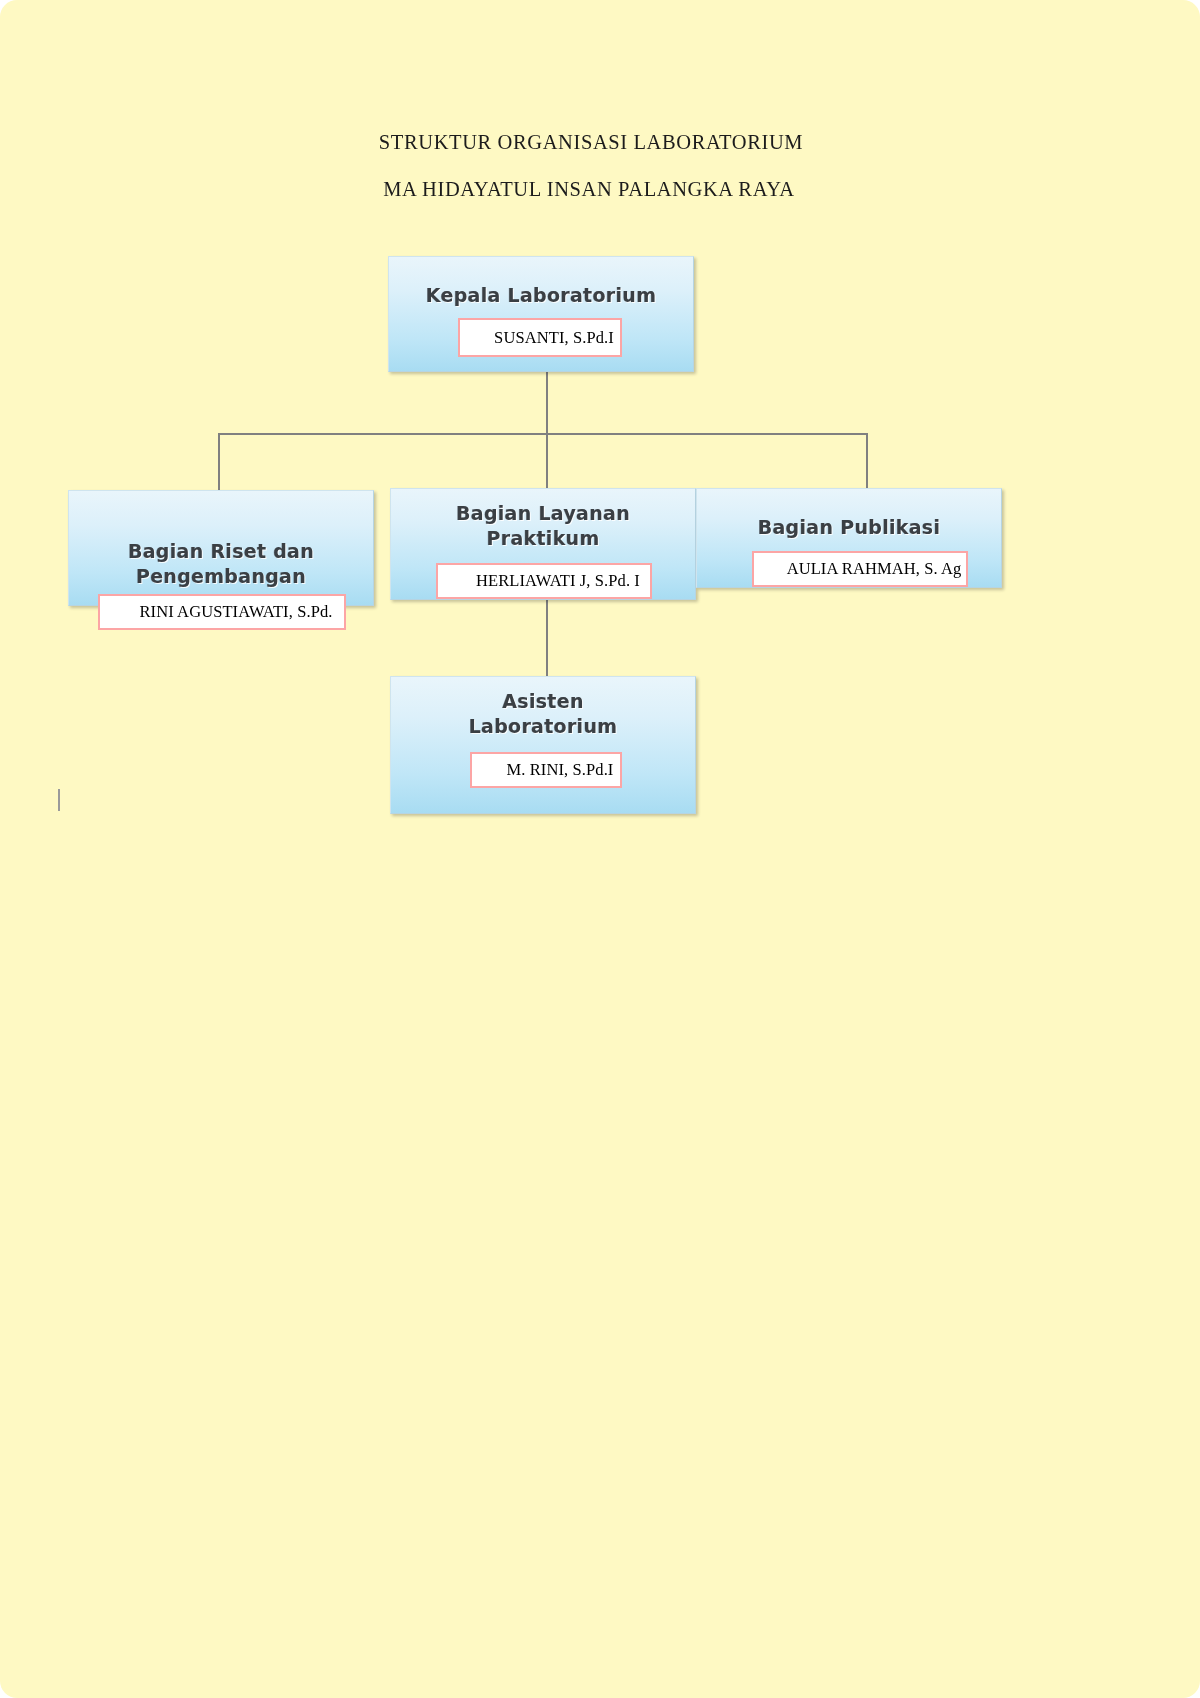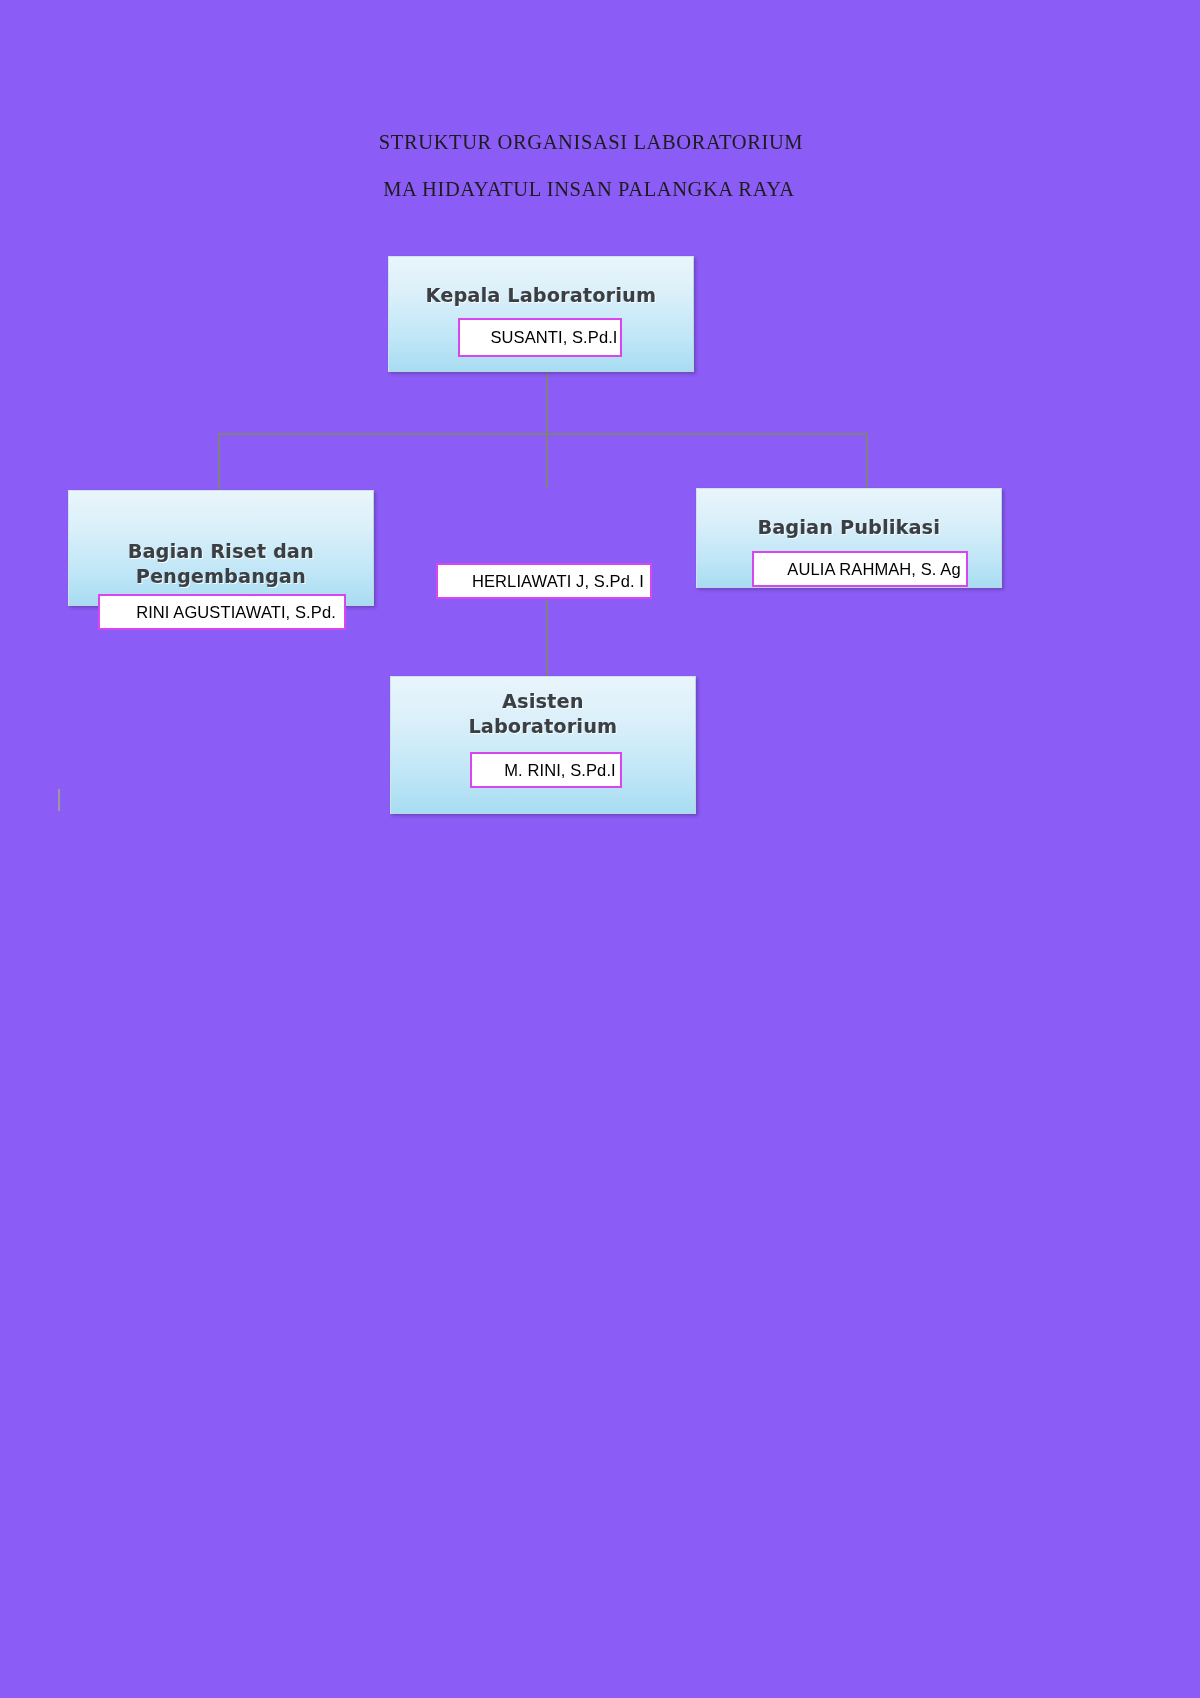--- a/index.html
+++ b/index.html
@@ -11,21 +11,22 @@
     width: 1200px;
     height: 1698px;
     position: relative;
     font-family: "Liberation Sans", sans-serif;
     overflow: hidden;
   }
 
   .page {
     position: absolute;
     inset: 0;
-    background: #8b5cf6;
+    background: #fef9c3;
+    border-radius: 17px;
   }
 
   
   .title-block {
     position: absolute;
     top: 132px;
     left: 0;
     width: 1200px;
     text-align: center;
   }
@@ -79,25 +80,25 @@
     text-shadow: 1px 1px 0 rgba(255,255,255,0.85), -0.5px -0.5px 0 rgba(90,100,110,0.45);
     letter-spacing: 0.3px;
     white-space: pre-line;
   }
 
   
   .nameplate {
     position: absolute;
     box-sizing: border-box;
     background: #ffffff;
-    border: 2px solid #d946ef;
+    border: 2px solid #fca5a5;
     display: flex;
     align-items: center;
     justify-content: center;
-    font-family: Liberation Sans, sans-serif;
+    font-family: Liberation Serif, serif;
     font-size: 16.5px;
     color: #000000;
     letter-spacing: 0.1px;
     white-space: nowrap;
     padding-left: 28px;
   }
 
   
   #node-head        { left: 388px; top: 256px;  width: 306px; height: 116px; }
   #node-head .node-title { top: 26px; }
@@ -160,20 +161,24 @@
       <div class="node-title">Kepala Laboratorium</div>
     </div>
     <div class="nameplate" id="nameplate-head">SUSANTI, S.Pd.I</div>
 
     <div class="node" id="node-riset">
       <div class="node-title">Bagian Riset dan
 Pengembangan</div>
     </div>
     <div class="nameplate" id="nameplate-riset">RINI AGUSTIAWATI, S.Pd.</div>
 
+    <div class="node" id="node-layanan">
+      <div class="node-title">Bagian Layanan
+Praktikum</div>
+    </div>
     <div class="nameplate" id="nameplate-layanan">HERLIAWATI J, S.Pd. I</div>
 
     <div class="node" id="node-publikasi">
       <div class="node-title">Bagian Publikasi</div>
     </div>
     <div class="nameplate" id="nameplate-publikasi">AULIA RAHMAH, S. Ag</div>
 
     <div class="node" id="node-asisten">
       <div class="node-title">Asisten
 Laboratorium</div>

